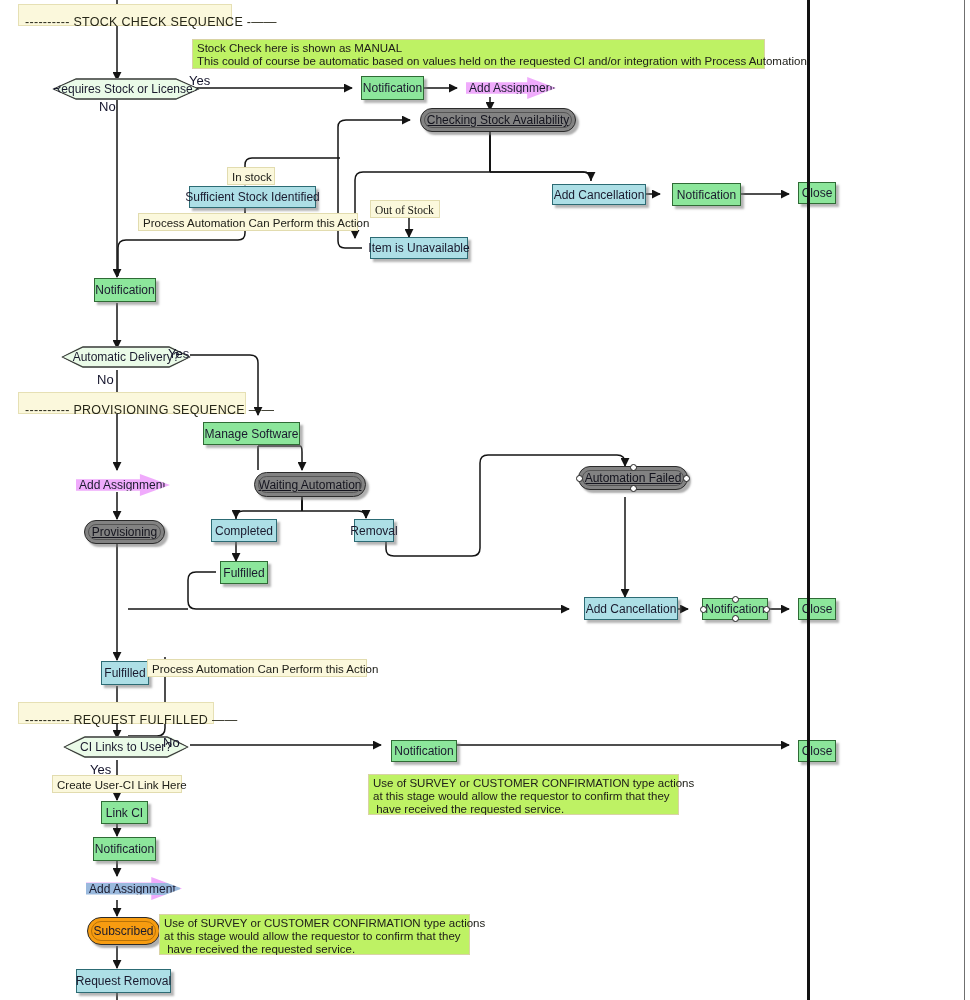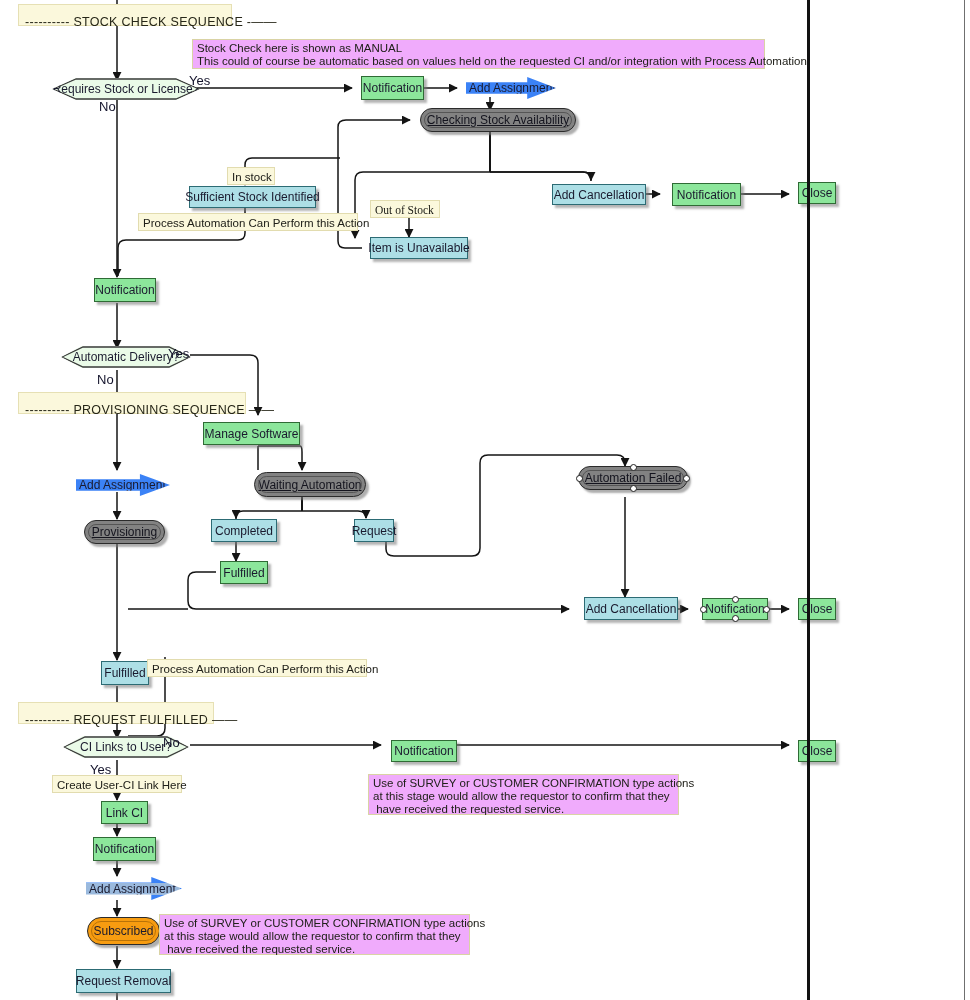--- a/index.html
+++ b/index.html
@@ -60,32 +60,32 @@
     filter:drop-shadow(3px 3px 2px rgba(140,140,140,.55));
     clip-path:polygon(0% 50%, 16% 0%, 84% 0%, 100% 50%, 84% 100%, 16% 100%);
   }
   .n-decision .edge{
     position:absolute;left:0;top:0;width:100%;height:100%;pointer-events:none;
   }
   .n-decision .lbl{position:relative;z-index:2;font-size:12px;}
 
   
   .n-chevron{
-    background:#3b82f6;
+    background:#f0abfc;
     filter:drop-shadow(3px 3px 2px rgba(140,140,140,.55));
     clip-path:polygon(0% 24%, 68% 24%, 68% 0%, 100% 50%, 68% 100%, 68% 76%, 0% 76%);
     justify-content:flex-start;
   }
   .n-chevron .lbl{padding-left:3px;font-size:12px;}
   .n-chevron.sel .lbl{background:#9ab9dd;}
 
   
   .note{
     position:absolute;box-sizing:border-box;
-    background:#f0abfc;border:1px solid #d9d3a4;
+    background:#bef264;border:1px solid #d9d3a4;
     font-size:11.5px;line-height:13px;color:#20201a;
     padding:2px 4px 3px 4px;z-index:6;white-space:pre;
   }
   .note.plain{background:#fbf8dc;border-color:#e2dcaf;}
   .banner{
     position:absolute;box-sizing:border-box;background:#fbf8dc;
     border:1px solid #e6e0b4;font-size:12.5px;color:#262618;
     letter-spacing:.3px;padding:10px 6px;z-index:6;white-space:nowrap;
   }
   .edge-label{
@@ -352,21 +352,21 @@
       <i class="h-ml"></i>
       <i class="h-mr"></i>
     </span>
   </div>
 
   <div class="node n-cyan" style="left:203px;top:519px;width:66px;height:23px;">
     <span class="lbl">Completed</span>
   </div>
 
   <div class="node n-cyan" style="left:346px;top:519px;width:40px;height:23px;">
-    <span class="lbl">Request</span>
+    <span class="lbl">Removal</span>
   </div>
 
   <div class="node n-green" style="left:212px;top:561px;width:48px;height:23px;">
     <span class="lbl">Fulfilled</span>
   </div>
 
   <div class="node n-cyan" style="left:576px;top:597px;width:94px;height:23px;">
     <span class="lbl">Add Cancellation</span>
   </div>
 

